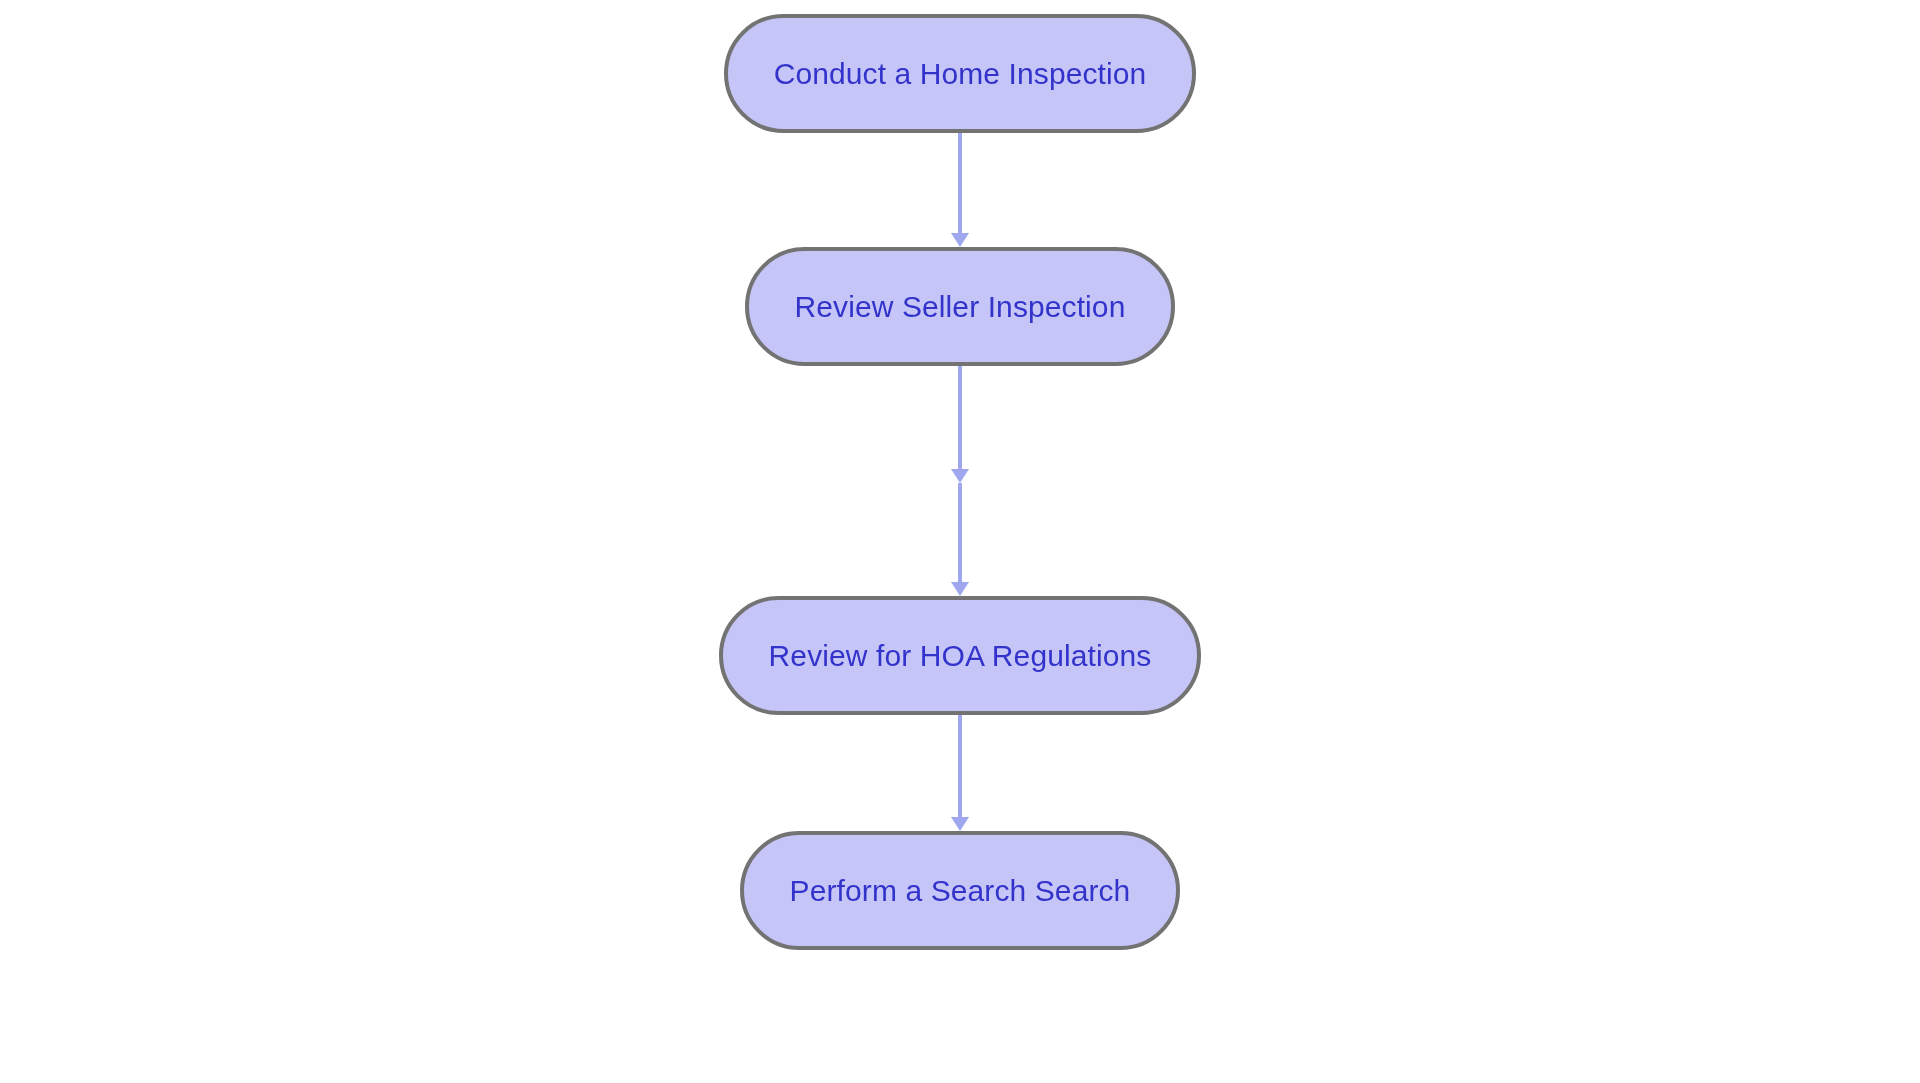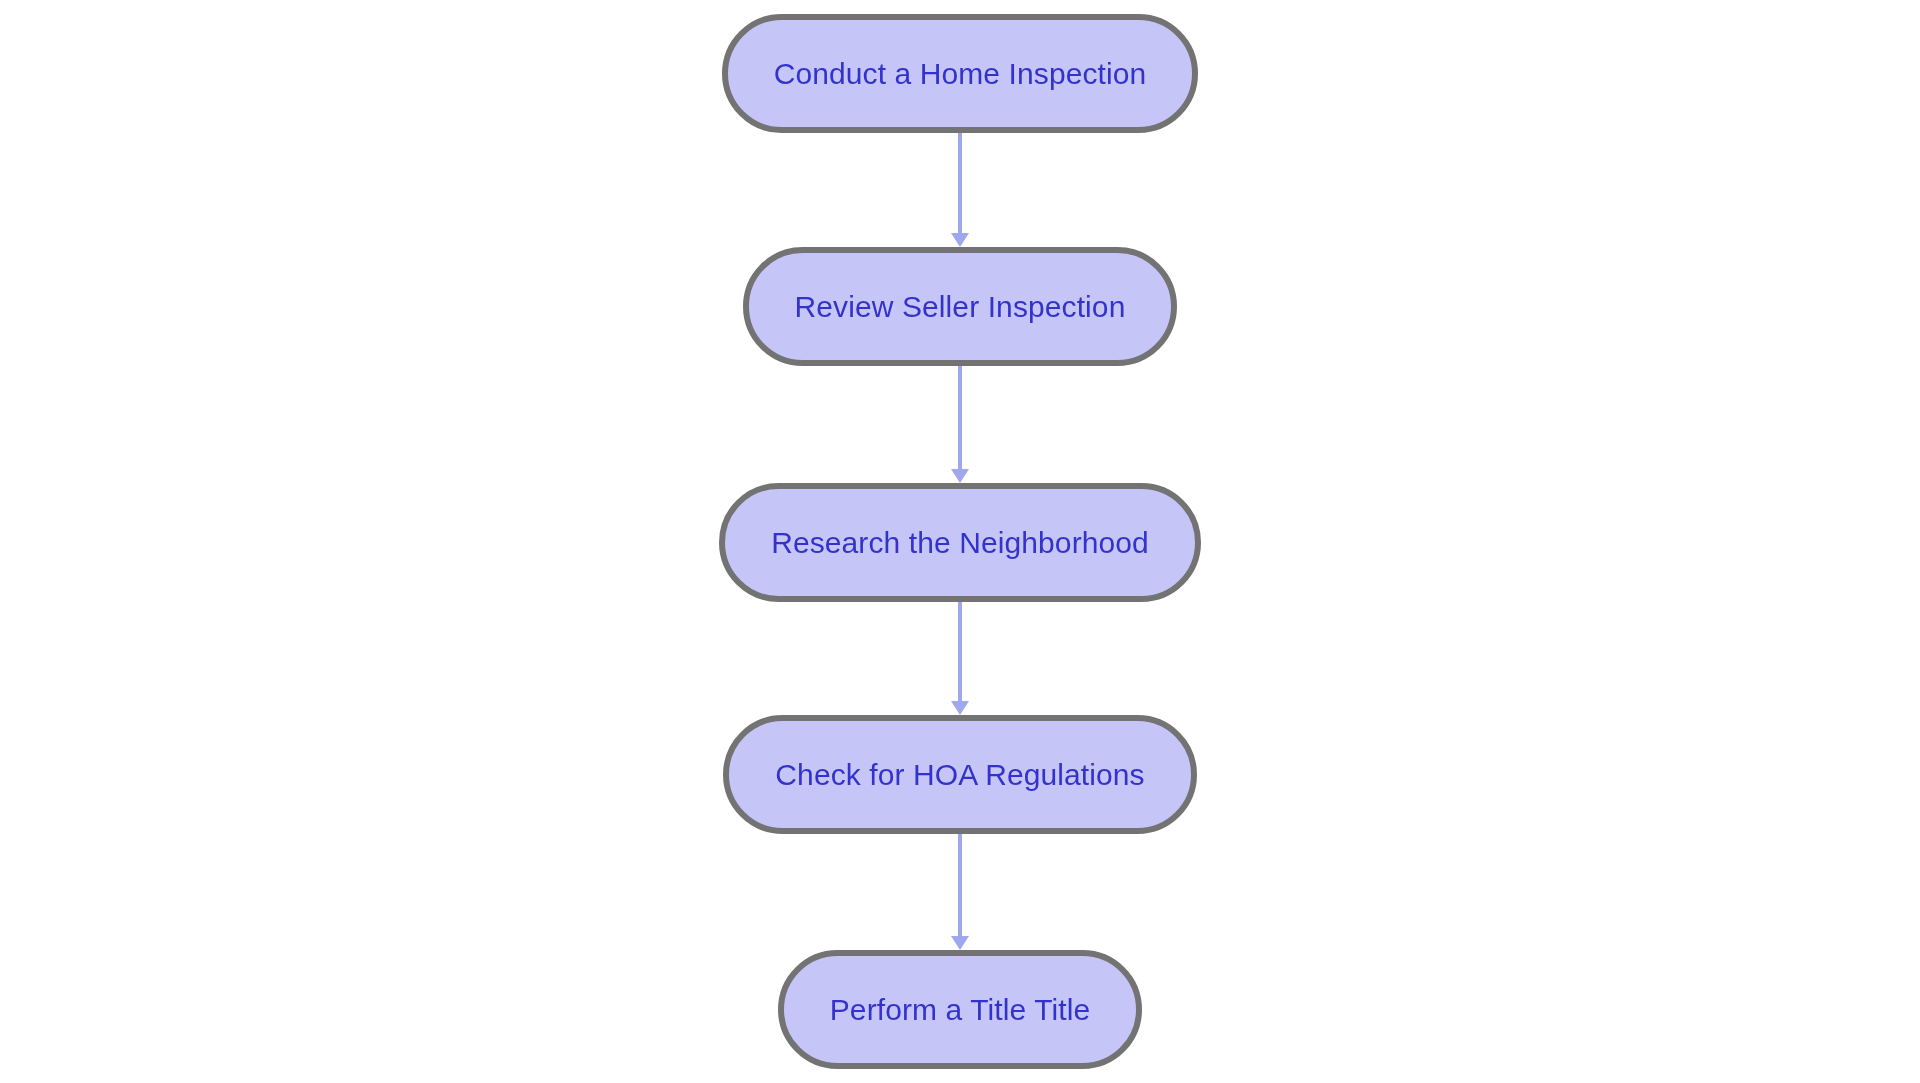--- a/index.html
+++ b/index.html
@@ -35,21 +35,21 @@
 
   
   .node {
     position: relative;
     box-sizing: border-box;
     height: 119px;
     display: flex;
     align-items: center;
     justify-content: center;
     background: #c5c6f7;
-    border: 6px solid #737373;
+    border: 4px solid #737373;
     border-radius: 60px;
     padding: 0 46px;
     white-space: nowrap;
     flex: none;
   }
 
   .node-label {
     font-family: "Liberation Sans", "DejaVu Sans", sans-serif;
     font-size: 30px;
     font-weight: 400;
@@ -113,36 +113,33 @@
 
     <div class="node">
       <span class="node-label">Review Seller Inspection</span>
     </div>
 
     <div class="connector gap-2">
       <div class="connector-line"></div>
       <div class="connector-arrowhead"></div>
     </div>
 
-    <div class="node">
-      <span class="node-label">Research the Neighborhood</span>
-    </div>
 
     <div class="connector gap-3">
       <div class="connector-line"></div>
       <div class="connector-arrowhead"></div>
     </div>
 
     <div class="node">
-      <span class="node-label">Check for HOA Regulations</span>
+      <span class="node-label">Review for HOA Regulations</span>
     </div>
 
     <div class="connector gap-4">
       <div class="connector-line"></div>
       <div class="connector-arrowhead"></div>
     </div>
 
     <div class="node">
-      <span class="node-label">Perform a Title Title</span>
+      <span class="node-label">Perform a Search Search</span>
     </div>
 
   </div>
 </div>
 
 </body></html>

